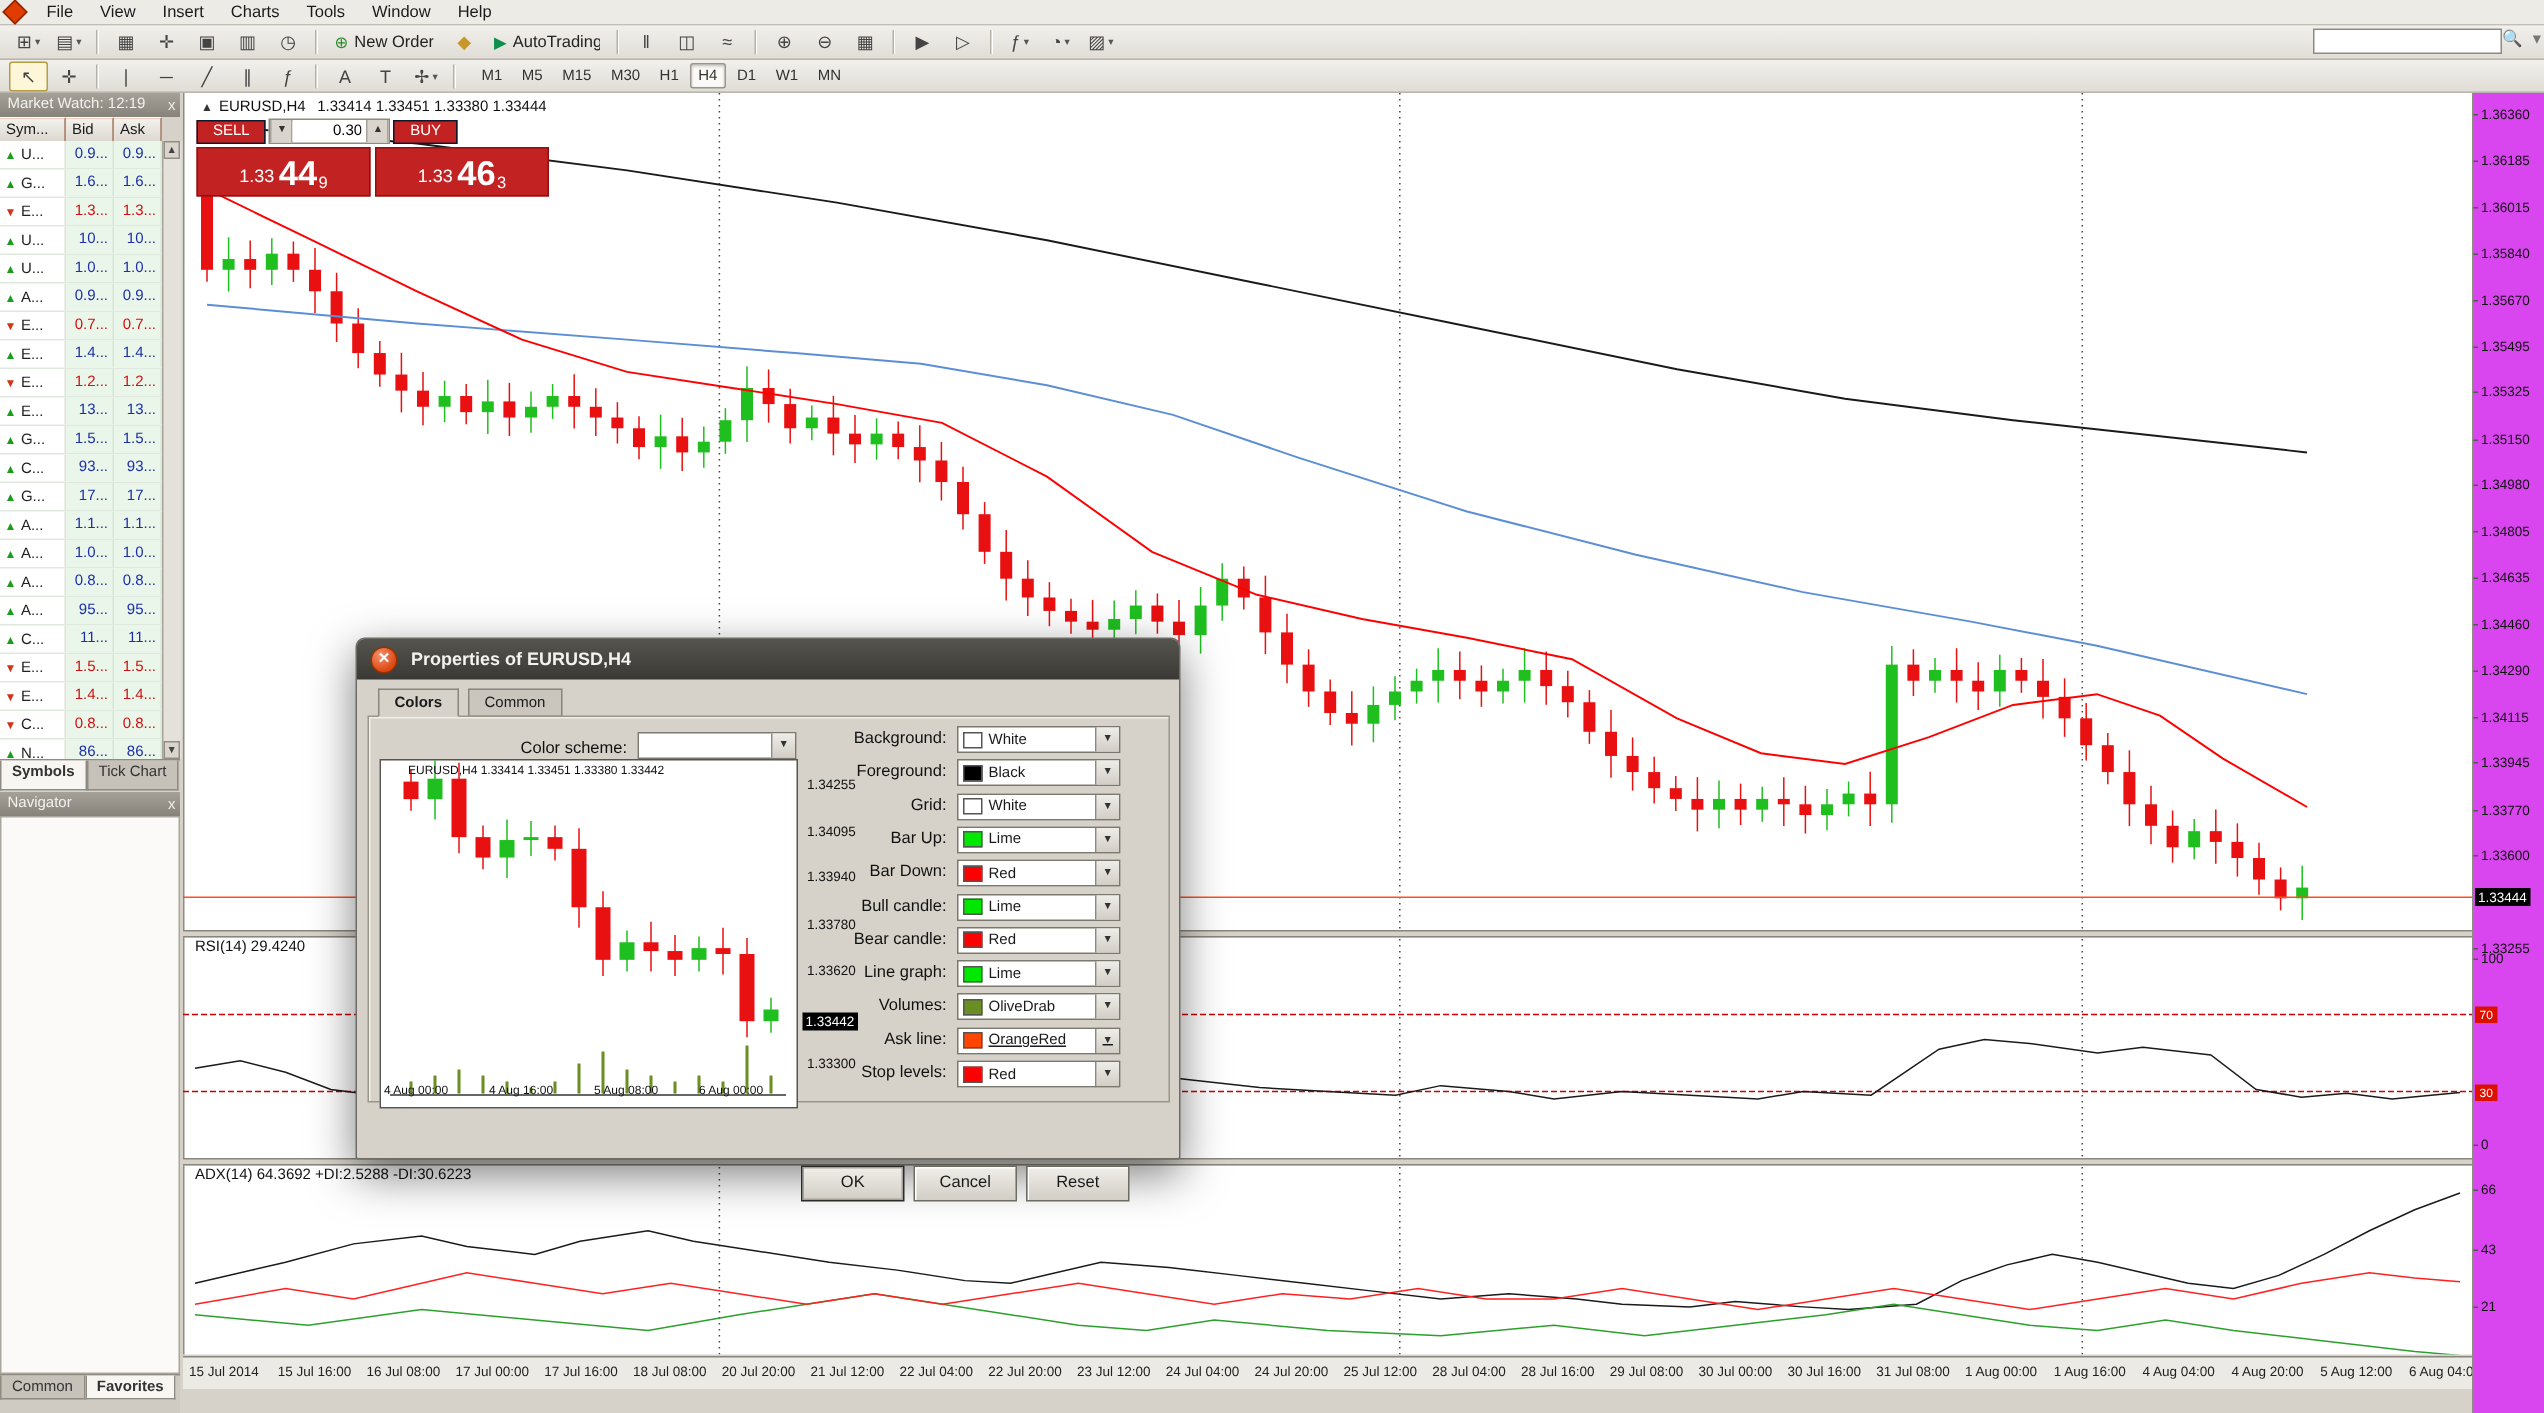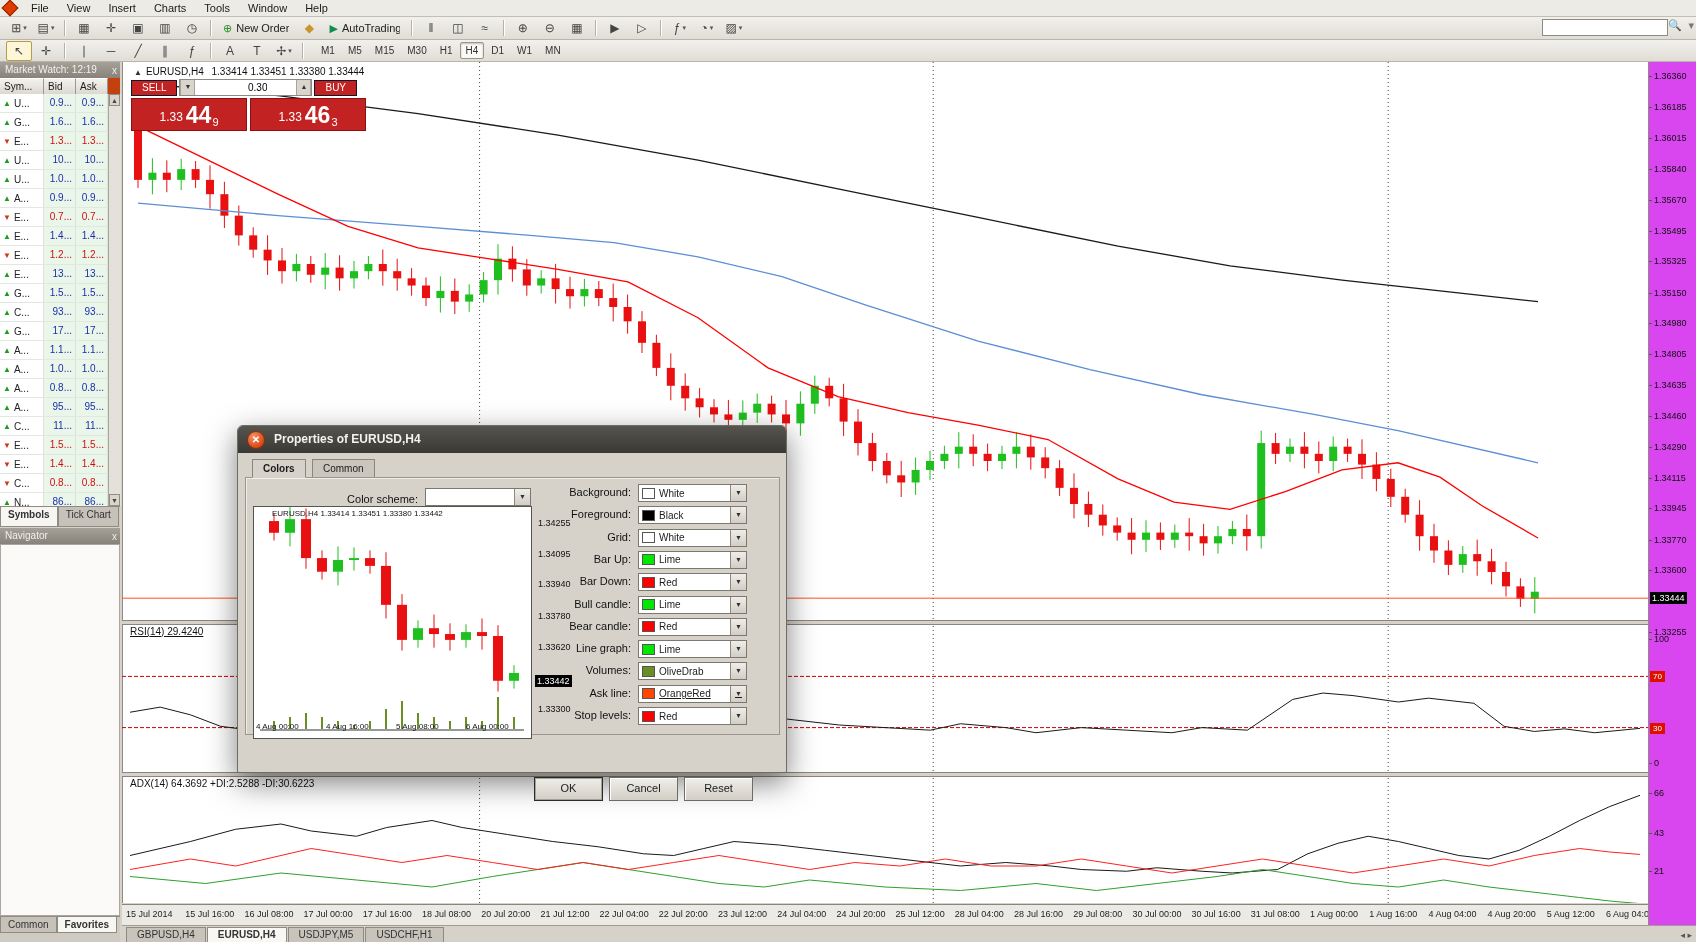--- a/index.html
+++ b/index.html
@@ -24,21 +24,21 @@
   .tsep{width:1px;height:16px;background:#b5b1a8;border-right:1px solid #fff;margin:0 4px;}
   .tfbtn{display:inline-block;padding:2px 5px;font-size:10px;color:#333;border:1px solid transparent;border-radius:2px;}
   .tfbtn.active{background:#fbfaf7;border-color:#9a968c;box-shadow:inset 0 1px 2px rgba(0,0,0,.25);}
   #searchbox{position:absolute;right:28px;top:2px;width:118px;height:15px;background:#fff;
              border:1px solid #8d8a82;font-size:10px;padding:0 3px;}
   .sicon{position:absolute;top:2px;font-size:11px;color:#3b3e6b;}
   
   .ptitle{position:absolute;left:0;width:120px;height:16px;background:linear-gradient(#a5a199,#87837b);
           color:#f2f1ed;font-size:10px;line-height:16px;padding-left:5px;box-sizing:border-box;}
   .ptitle .x{position:absolute;right:3px;top:1px;color:#efeeea;font-size:10px;cursor:default;}
-  #mw-head{position:absolute;left:0;top:78px;width:120px;height:16px;display:flex;background:#c2410c;border-bottom:1px solid #9c988f;}
+  #mw-head{position:absolute;left:0;top:78px;width:108px;height:16px;display:flex;background:#c2410c;border-bottom:1px solid #9c988f;}
   #mw-head .hc{border-right:1px solid #9c988f;border-top:1px solid #fff;box-sizing:border-box;
                font-size:10px;line-height:15px;padding-left:4px;background:linear-gradient(#f4f2ee,#dcd8d0);}
   #mw-rows{position:absolute;left:0;top:94px;width:120px;height:412px;overflow:hidden;background:#fff;}
   .mwrow{display:flex;height:18px;border-bottom:1px solid #dfe9df;}
   .mwrow .c1{width:44px;display:flex;align-items:center;gap:3px;padding-left:3px;box-sizing:border-box;
              border-right:1px solid #e4e0d8;font-size:10px;color:#222;}
   .mwrow .c2,.mwrow .c3{width:32px;text-align:right;padding:3px 3px 0 0;box-sizing:border-box;
              background:#eaf6ea;border-right:1px solid #d6e6d6;font-size:10px;}
   .mwrow .arr{font-size:8px;}
   .up .arr{color:#1c9c1c;} .down .arr{color:#d03517;}
@@ -68,21 +68,21 @@
         border-top:1px solid #8a867d;z-index:4;overflow:hidden;}
   .axlbl{position:absolute;top:4px;font-size:9px;color:#222;white-space:nowrap;}
   #chart-tabs{position:absolute;left:122px;top:925px;width:1574px;height:17px;background:#d6d2ca;border-top:1px solid #a09c93;z-index:4;display:flex;align-items:flex-end;padding-left:4px;box-sizing:border-box;}
   .ctab{padding:1px 10px 2px;font-size:10px;color:#333;border:1px solid #8f8b82;border-bottom:none;background:#c8c4bc;margin-right:1px;}
   .ctab.active{background:#f8f7f4;font-weight:bold;}
   #tab-arrows{position:absolute;right:4px;bottom:2px;font-size:9px;color:#555;}
   
   #trade{position:absolute;left:131px;top:79px;z-index:5;}
   #trade .row1{display:flex;align-items:center;gap:2px;}
   .tradebtn{background:#c32222;color:#fff;font-size:10px;padding:1px 10px 2px;border:1px solid #0f172a;}
-  .spin{display:flex;align-items:center;border:1px solid #8e8a80;background:#fff;height:15px;gap:26px;}
+  .spin{display:flex;align-items:center;border:1px solid #8e8a80;background:#fff;height:15px;}
   .spin .sb{width:13px;height:15px;background:#d9d5cd;border-right:1px solid #a7a39a;border-left:1px solid #a7a39a;
             font-size:7px;text-align:center;line-height:14px;color:#333;}
   .spin input{width:44px;border:none;font-size:10px;text-align:right;padding-right:3px;font-family:"Liberation Sans",sans-serif;outline:none;}
   #trade .row2{display:flex;gap:3px;margin-top:2px;}
   .quote{background:#c32222;border:1px solid #8e1010;color:#fff;width:116px;height:33px;
          display:flex;align-items:flex-end;justify-content:center;padding-bottom:3px;box-sizing:border-box;}
   .quote .base{font-size:12px;margin-right:3px;line-height:20px;}
   .quote .big{font-size:23px;font-weight:bold;line-height:23px;}
   .quote .sup{font-size:11px;vertical-align:top;line-height:10px;margin-left:1px;}
   
@@ -702,21 +702,21 @@
       <div class="quote">
         <span class="base">1.33</span>
           <span class="big">46</span>
           <span class="sup">3</span>
       </div>
     </div>
   </div>
 
   <div class="pane-sep" style="top:620px;"></div>
   <div class="pane-sep" style="top:772px;"></div>
-  <div id="rsi-label" style="top:626px;text-decoration:underline;">RSI(14) 29.4240</div>
+  <div id="rsi-label" style="top:626px;">RSI(14) 29.4240</div>
   <div id="adx-label" style="top:778px;">ADX(14) 64.3692 +DI:2.5288 -DI:30.6223</div>
 
   <div id="right-scale">
       <div class="tick" style="top: 9px;">1.36360</div>
       <div class="tick" style="top: 40.3365px;">1.36185</div>
       <div class="tick" style="top: 70.7778px;">1.36015</div>
       <div class="tick" style="top: 102.114px;">1.35840</div>
       <div class="tick" style="top: 132.556px;">1.35670</div>
       <div class="tick" style="top: 163.892px;">1.35495</div>
       <div class="tick" style="top: 194.333px;">1.35325</div>
@@ -763,27 +763,20 @@
       <div class="axlbl" style="left: 1069.6px;">30 Jul 16:00</div>
       <div class="axlbl" style="left: 1128.8px;">31 Jul 08:00</div>
       <div class="axlbl" style="left: 1188px;">1 Aug 00:00</div>
       <div class="axlbl" style="left: 1247.2px;">1 Aug 16:00</div>
       <div class="axlbl" style="left: 1306.4px;">4 Aug 04:00</div>
       <div class="axlbl" style="left: 1365.6px;">4 Aug 20:00</div>
       <div class="axlbl" style="left: 1424.8px;">5 Aug 12:00</div>
       <div class="axlbl" style="left: 1484px;">6 Aug 04:00</div>
     </div>
 
-  <div id="chart-tabs">
-    <span class="ctab">GBPUSD,H4</span>
-      <span class="ctab active">EURUSD,H4</span>
-      <span class="ctab">USDJPY,M5</span>
-      <span class="ctab">USDCHF,H1</span>
-      <span id="tab-arrows">◂ ▸</span>
-  </div>
 
   <div id="dialog">
     <div id="dlg-title">
       <span id="dlg-close">✕</span>
       <span class="t">Properties of EURUSD,H4</span>
     </div>
     <div id="dlg-tabs">
         <div class="dtab active" style="left: 14px;">Colors</div>
         <div class="dtab" style="left: 74px;">Common</div>
       </div>

